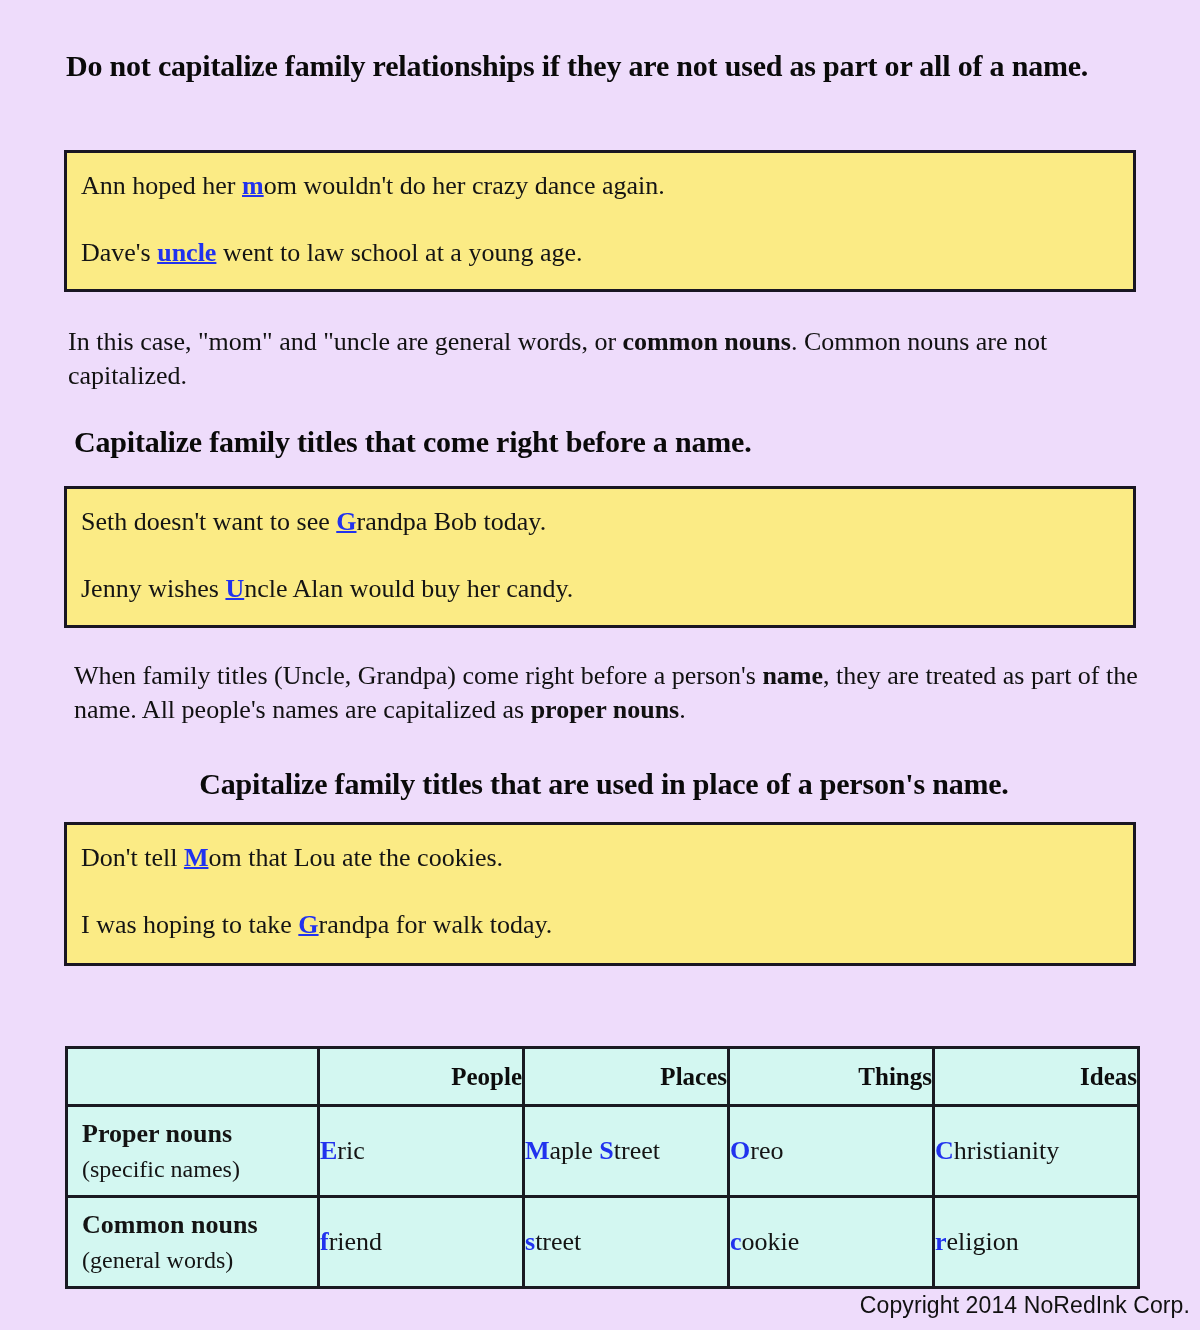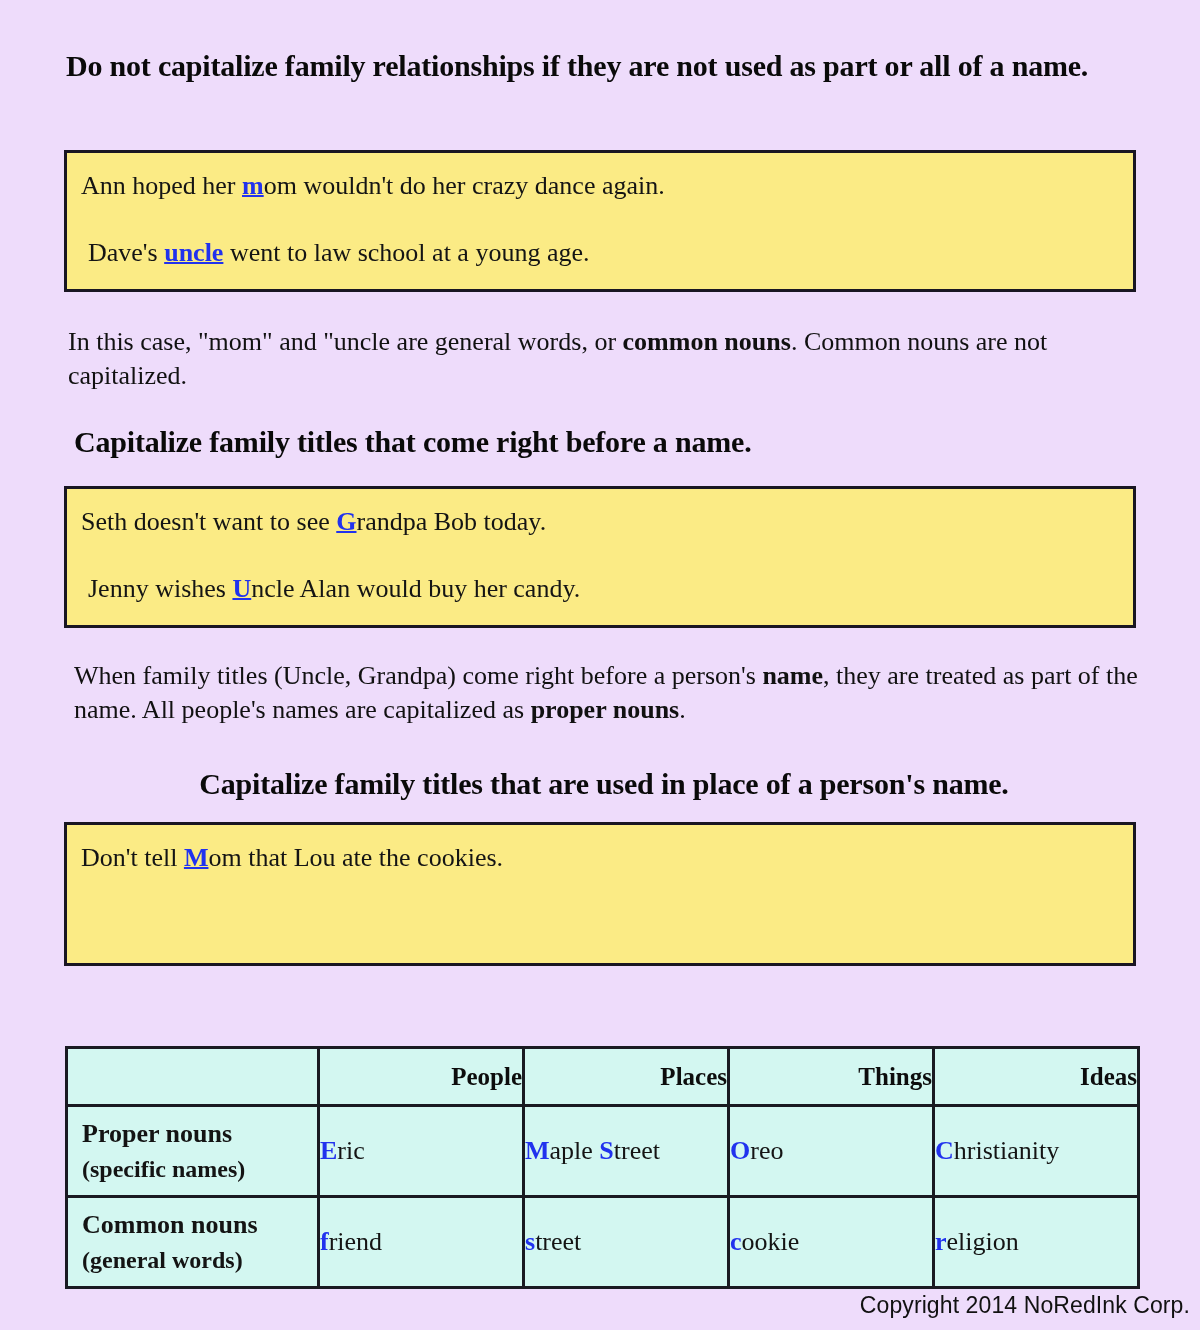--- a/index.html
+++ b/index.html
@@ -64,21 +64,20 @@
   .example-box.box3 { left: 64px; top: 822px;  width: 1072px; height: 144px; }
 
   .example-sentence {
     font-size: 26px;
     line-height: 1.12;
     color: #141414;
     white-space: nowrap;
   }
   .example-sentence + .example-sentence {
     margin-top: 38px;
-    margin-left: 7px;
   }
 
   .hl {
     color: #2132ee;
     font-weight: bold;
     text-decoration: underline;
     text-underline-offset: 1px;
   }
 
   
@@ -134,21 +133,21 @@
     line-height: 1.12;
   }
   .rowlabel .rl-main {
     display: block;
     font-weight: bold;
     font-size: 26px;
   }
   .rowlabel .rl-sub {
     display: block;
     font-size: 24px;
-    font-weight: bold;
+    font-weight: normal;
     margin-top: 8px;
   }
   .cell-word .blue {
     color: #2132ee;
     font-weight: bold;
   }
 
   
   .copyright {
     position: absolute;
@@ -193,20 +192,23 @@
 
   <div class="explain two">
     <span>When family titles (Uncle, Grandpa) come right before a person's </span><b>name</b><span>, they are treated as part of the name.  All people's names are capitalized as </span><b>proper nouns</b><span>.</span>
   </div>
 
   <div class="rule-heading third">Capitalize family titles that are used in place of a person's name.</div>
 
   <div class="example-box box3">
     <div class="example-sentence">
       <span>Don't tell </span><span class="hl">M</span><span>om that Lou ate the cookies.</span>
+    </div>
+    <div class="example-sentence">
+      <span>I was hoping to take </span><span class="hl">G</span><span>randpa for walk today.</span>
     </div>
   </div>
 
   <table class="noun-table">
     <thead>
       <tr>
         <th class="col-label blank-corner"></th>
         <th class="col-data">People</th>
         <th class="col-data">Places</th>
         <th class="col-data">Things</th>

